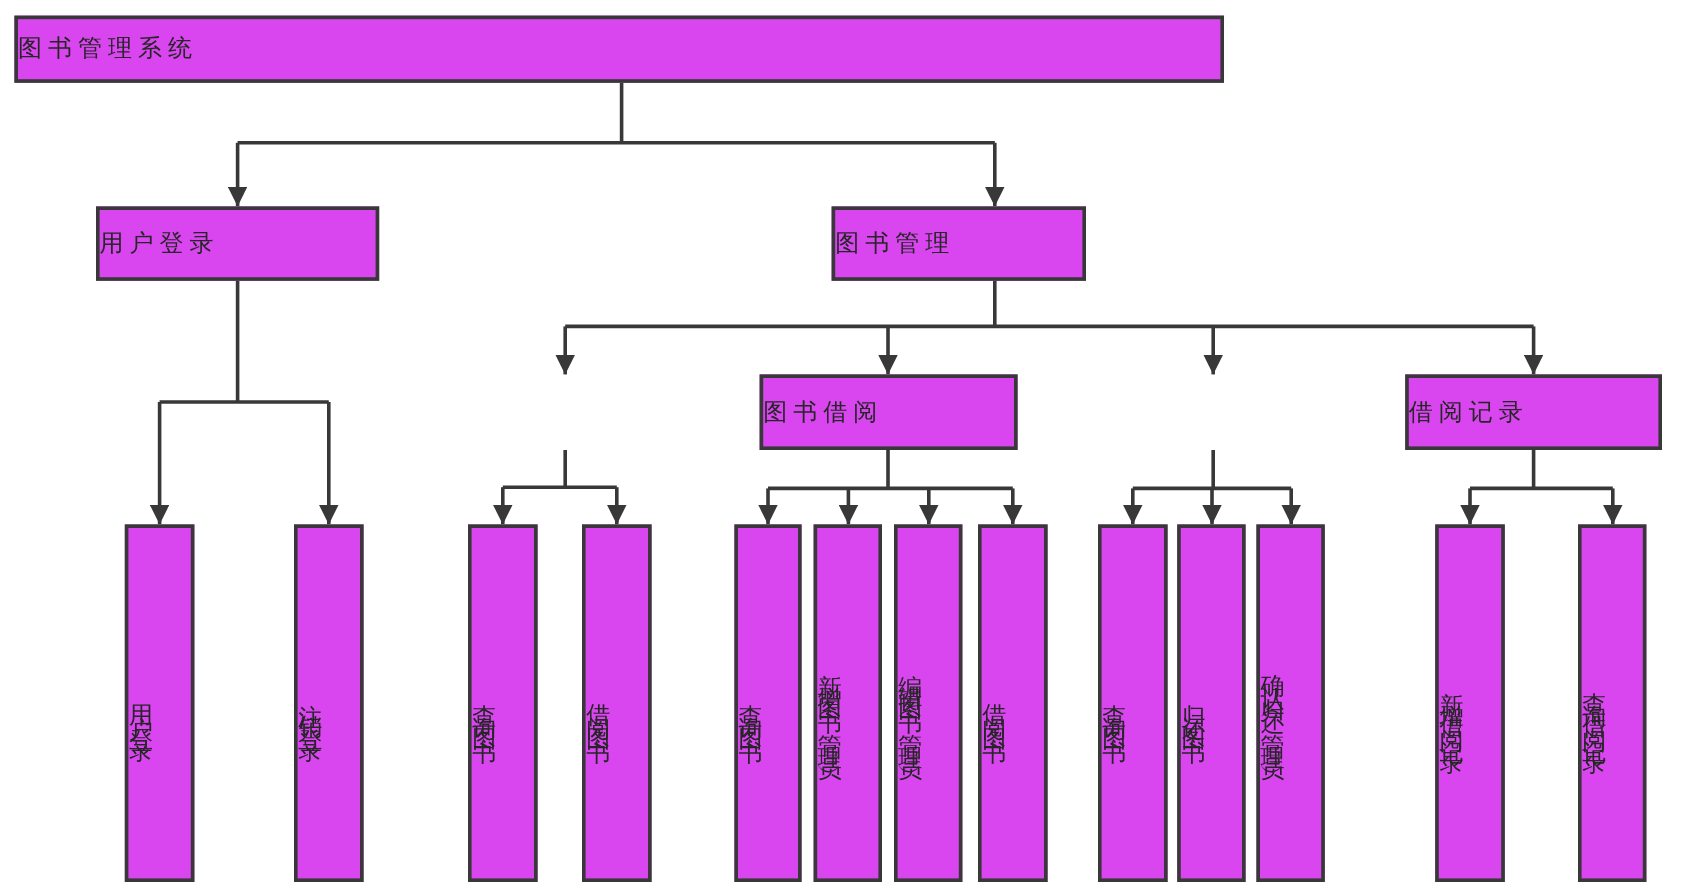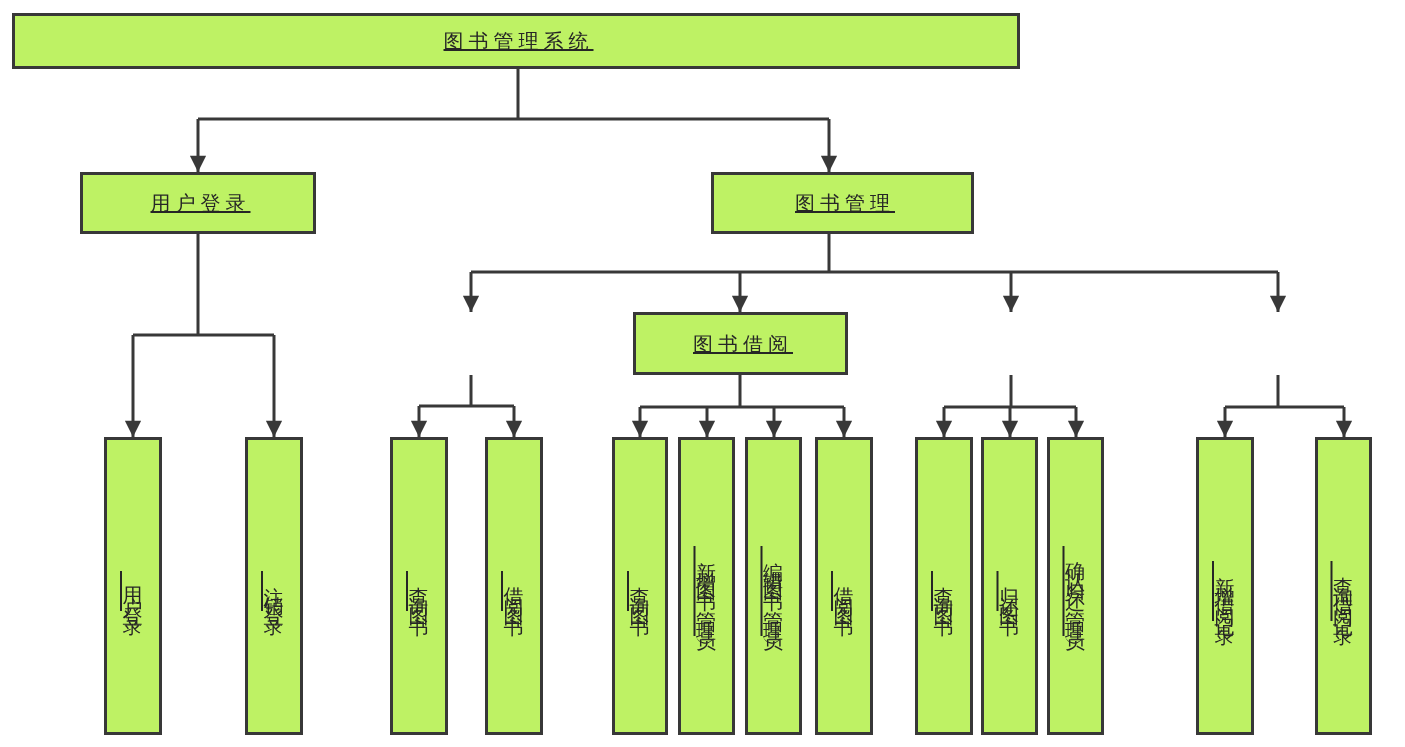--- a/index.html
+++ b/index.html
@@ -22,27 +22,25 @@
     height:747px;
     pointer-events:none;
   }
   .wire {
     fill:none;
     stroke:#383838;
     stroke-width:3;
   }
   .node {
     position:absolute;
-    background:#bef264;
+    background:#d946ef;
     border:3px solid #383838;
     display:flex;
     align-items:center;
-    justify-content:center;
     z-index:2;
-    text-decoration:underline;
   }
   .hnode span {
     font-size:20px;
     letter-spacing:5px;
     margin-right:-5px; 
     white-space:nowrap;
     line-height:1;
   }
   .vnode span {
     writing-mode:vertical-rl;
@@ -107,26 +105,29 @@
     <path class="wire" marker-end="url(#arr)" d="M1344 407 V437"></path>
   </svg>
 
   <div class="node hnode" style="left:12px;top:13px;width:1008px;height:56px">
     <span>图书管理系统</span>
   </div>
 
   <div class="node hnode" style="left:80px;top:172px;width:236px;height:62px">
     <span>用户登录</span>
   </div>
-  <div class="node hnode" style="left:711px;top:172px;width:263px;height:62px">
+  <div class="node hnode" style="left:693px;top:172px;width:212px;height:62px">
     <span>图书管理</span>
   </div>
 
   <div class="node hnode" style="left:633px;top:312px;width:215px;height:63px">
     <span>图书借阅</span>
+  </div>
+  <div class="node hnode" style="left:1171px;top:312px;width:214px;height:63px">
+    <span>借阅记录</span>
   </div>
 
   <div class="node vnode" style="left:104px;top:437px;width:58px;height:298px">
     <span>用户登录</span>
   </div>
   <div class="node vnode" style="left:245px;top:437px;width:58px;height:298px">
     <span>注销登录</span>
   </div>
 
   <div class="node vnode" style="left:390px;top:437px;width:58px;height:298px">

